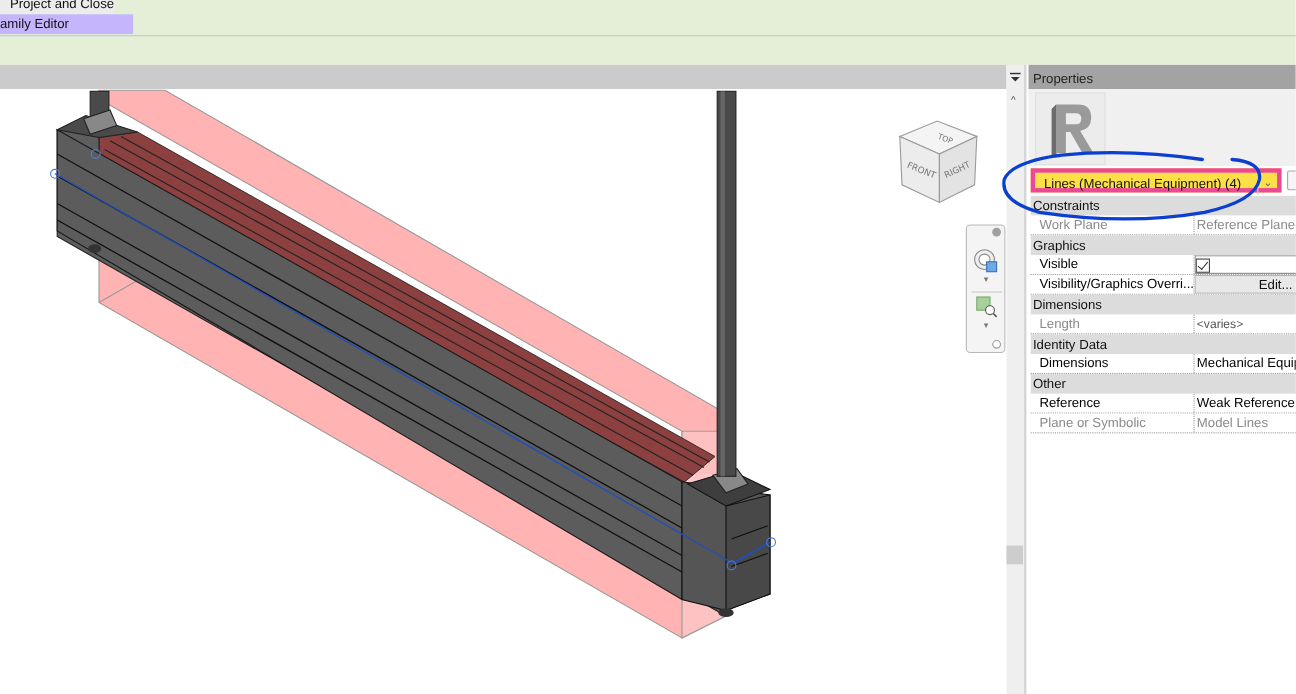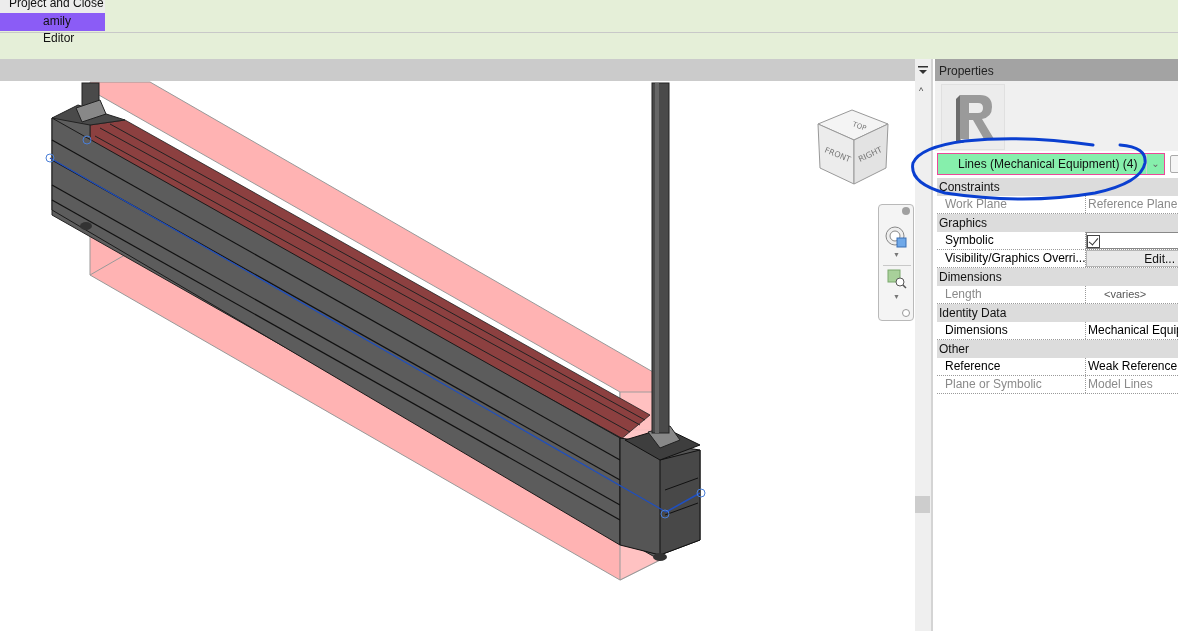--- a/index.html
+++ b/index.html
@@ -3,21 +3,21 @@
 <meta charset="utf-8">
 <style>
   * { box-sizing: border-box; margin: 0; padding: 0; }
   body { width: 1178px; height: 631px; overflow: hidden; background: #ffffff;
          font-family: "Liberation Sans", "DejaVu Sans", sans-serif; font-size: 12px; color: #000; position: relative; }
 
   
   .ribbon { position: absolute; left: 0; top: 0; width: 1178px; height: 59px; background: #e5efd8; }
   .ribbon-btn { position: absolute; left: 0; height: 18px; line-height: 17px; padding-left: 0; font-size: 12px; color: #111; }
   .ribbon-btn.b1 { top: -5px; width: 105px; background: #ececec; padding-left: 9px; }
-  .ribbon-btn.b2 { top: 13px; width: 105px; background: #8b5cf6; padding-left: 43px; }
+  .ribbon-btn.b2 { top: 13px; width: 121px; background: #c4b5fd; }
   .ribbon-sep { position: absolute; left: 0; top: 32px; width: 1178px; height: 1px; background: #c8c8c8; }
 
   
   .view-bar { position: absolute; left: 0; top: 59px; width: 915px; height: 22px; background: #cbcbcb; }
 
   
   .viewport { position: absolute; left: 0; top: 81px; width: 915px; height: 550px; background: #ffffff; overflow: hidden; }
   .viewport svg { position: absolute; left: 0; top: 0; }
 
   
@@ -36,31 +36,31 @@
   .panel-strip { position: absolute; left: 915px; top: 59px; width: 18px; height: 572px; background: #efefef; border-right: 2px solid #d4d4d4; }
   .panel-strip .menu-icon { position: absolute; left: 3px; top: 7px; width: 10px; height: 9px; }
   .panel-strip .scroll-up { position: absolute; left: 4px; top: 27px; font-size: 9px; color: #444; }
   .panel-strip .scroll-thumb { position: absolute; left: 0; top: 437px; width: 15px; height: 17px; background: #cdcdcd; }
 
   
   .props { position: absolute; left: 935px; top: 59px; width: 243px; height: 572px; background: #ffffff; }
   .props-title { position: absolute; left: 0; top: 0; width: 243px; height: 22px; background: #a3a3a3; line-height: 24px; padding-left: 4px; font-size: 12px; color: #222; }
   .props-typebox { position: absolute; left: 0; top: 22px; width: 243px; height: 70px; background: #f0f0f0; }
   .rvt-logo { position: absolute; left: 6px; top: 3px; width: 64px; height: 66px; background: #ececec; border: 1px solid #e0e0e0; }
-  .type-select { position: absolute; left: 2px; top: 94px; width: 228px; height: 22px; border: 1px solid #ec4899; background: #86efac; line-height: 20px; padding-left: 20px; font-size: 12px; color: #111; }
+  .type-select { position: absolute; left: 2px; top: 94px; width: 228px; height: 22px; border: 4px solid #ec4899; background: #fde047; line-height: 20px; padding-left: 8px; font-size: 12px; color: #111; }
   .type-select .chev { position: absolute; right: 0; top: 0; width: 18px; height: 20px; border-left: 1px solid #d0d0d0; text-align: center; font-size: 10px; color: #666; }
   .edit-type { position: absolute; left: 235px; top: 96px; width: 12px; height: 18px; border: 1px solid #aaa; border-radius: 2px; background: #f5f5f5; }
 
   .grid { position: absolute; left: 2px; top: 119px; width: 243px; }
   .grp { height: 18px; line-height: 18px; background: #dcdcdc; padding-left: 2px; font-size: 12px; color: #111; }
   .row { height: 18px; line-height: 17px; display: flex; border-bottom: 1px dotted #9a9a9a; background: #fff; }
   .row .k { width: 149px; padding-left: 8px; white-space: nowrap; overflow: hidden; border-right: 1px dotted #9a9a9a; font-size: 12px; }
   .row .v { flex: 1; padding-left: 2px; white-space: nowrap; overflow: hidden; font-size: 12px; position: relative; }
   .row.ro .k, .row.ro .v { color: #8a8a8a; }
-  .row .v .small { font-size: 11px; color: #555; margin-left: 16px; }
+  .row .v .small { font-size: 11px; color: #555; }
   .chk { display: inline-block; width: 13px; height: 13px; border: 1px solid #444; margin-top: 2px; position: relative; background: #fff; }
   .chk::after { content: ""; position: absolute; left: 3px; top: 0px; width: 4px; height: 8px; border-right: 1.5px solid #333; border-bottom: 1.5px solid #333; transform: rotate(40deg); }
   .vcell-white { position: absolute; left: 0; top: 0; right: 0; bottom: 0; border: 1px solid #888; background: #fff; }
   .edit-btn { position: absolute; left: 0; top: 0; right: 0; bottom: 0; background: #e8e8e8; border: 1px solid #b5b5b5; text-align: right; padding-right: 4px; font-size: 12px; color: #111; }
 
   
   .annot { position: absolute; left: 905px; top: 135px; width: 260px; height: 75px; pointer-events: none; }
 </style>
 </head>
 <body>
@@ -183,21 +183,21 @@
 
   <div class="grid">
     <div class="grp">Constraints</div>
     <div class="row ro">
       <div class="k">Work Plane</div>
       <div class="v">Reference Plane</div>
     </div>
 
     <div class="grp">Graphics</div>
     <div class="row">
-      <div class="k">Symbolic</div>
+      <div class="k">Visible</div>
       <div class="v">
           <div class="vcell-white"><span class="chk"></span></div>
         </div>
     </div>
     <div class="row">
       <div class="k">Visibility/Graphics Overri...</div>
       <div class="v">
           <div class="edit-btn">Edit...</div>
         </div>
     </div>

